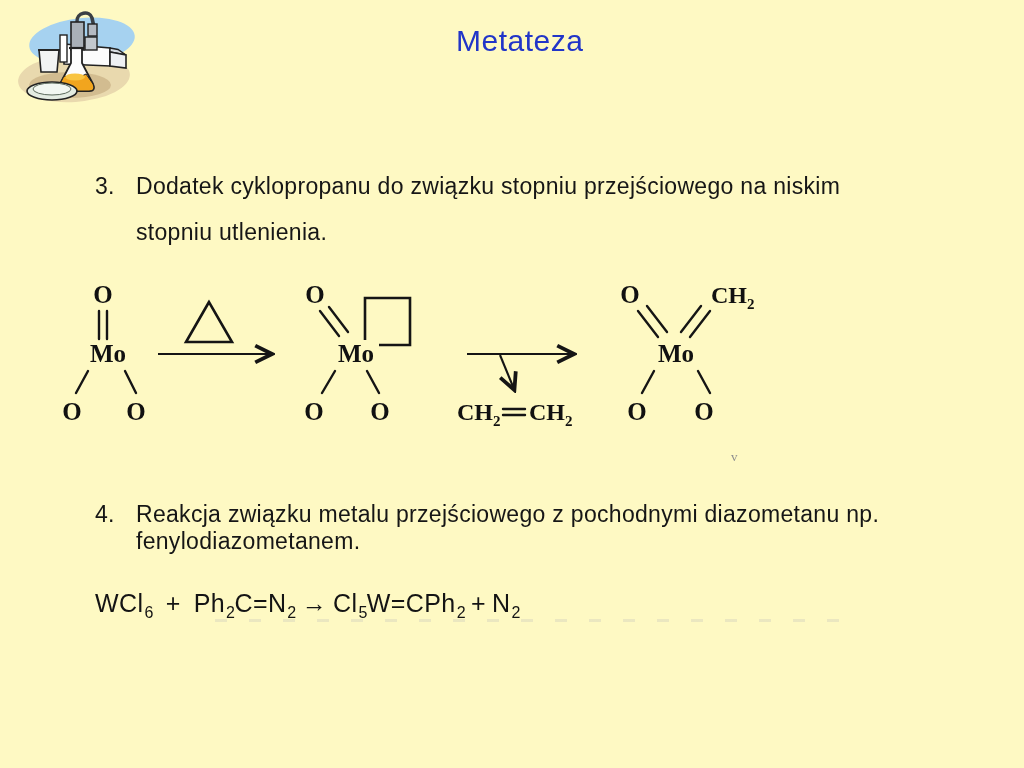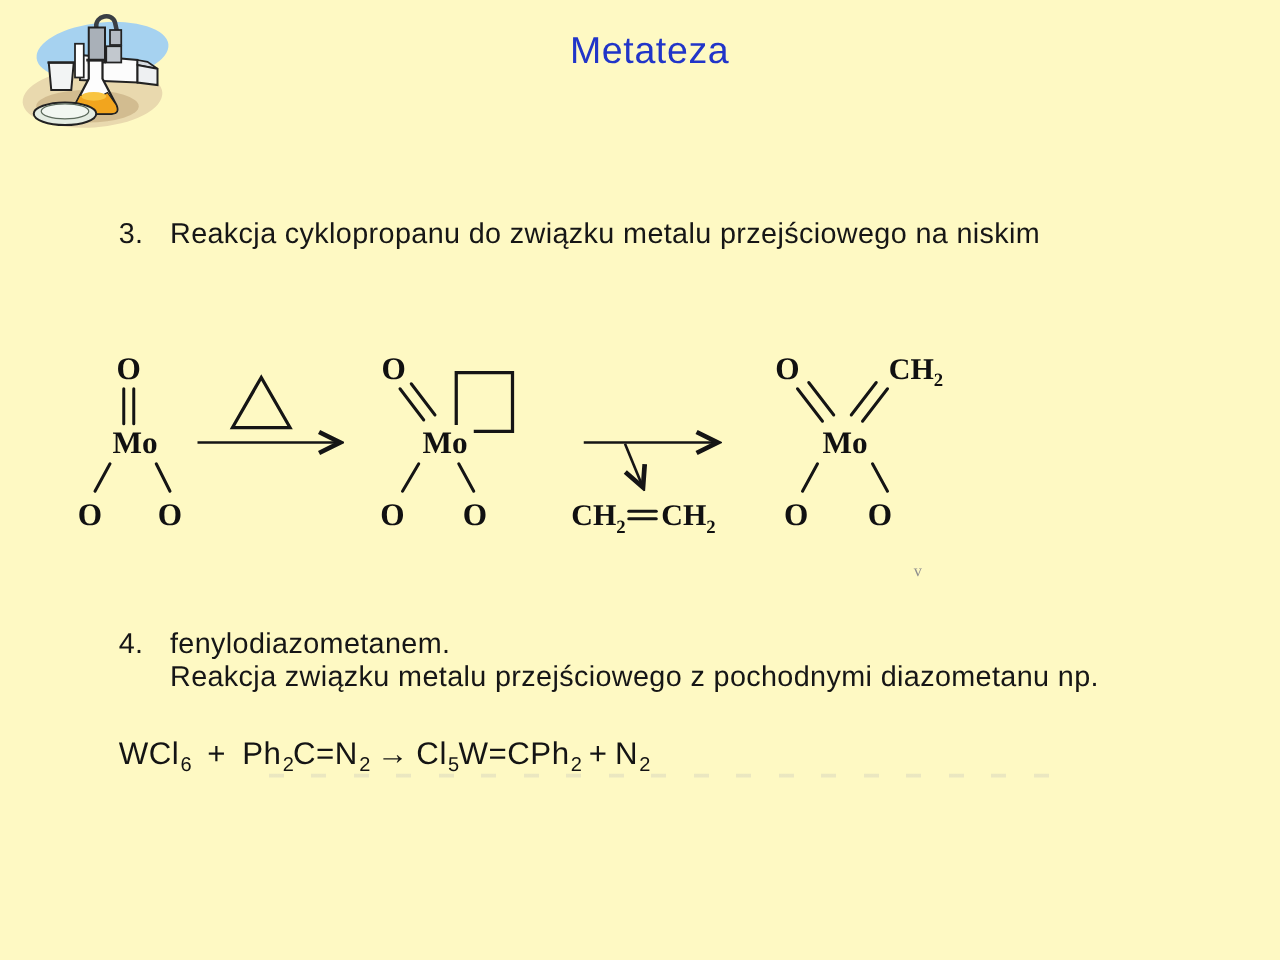--- a/index.html
+++ b/index.html
@@ -69,21 +69,22 @@
     </g>
     <g>
       <ellipse cx="40" cy="83" rx="25" ry="9" fill="#e4ece2" stroke="#222" stroke-width="1.6"></ellipse>
       <ellipse cx="40" cy="81" rx="19" ry="6" fill="#f2f7f1" stroke="#5c6a5c" stroke-width="1"></ellipse>
     </g>
   </svg>
 
   <div class="item i3">
     <span class="num">3.</span>
     <div>
-      <div>Reakcja cyklopropanu do związku metalu przejściowego na niskim</div>
+      <div>Dodatek cyklopropanu do związku stopniu przejściowego na niskim</div>
+      <div>stopniu utlenienia.</div>
     </div>
   </div>
 
   <svg class="scheme" width="730" height="215" viewBox="0 0 730 215">
     <defs>
       <marker id="ah" markerWidth="11" markerHeight="11" refX="9" refY="5.5" orient="auto">
         <path d="M1.5,1.5 L9.5,5.5 L1.5,9.5" fill="none" stroke="#151515" stroke-width="1.8"></path>
       </marker>
     </defs>
 
@@ -135,22 +136,22 @@
       <text class="atom" x="582" y="155">O</text>
       <text class="atom" x="649" y="155">O</text>
     </g>
   </svg>
 
   <div class="artifact">v</div>
 
   <div class="item i4">
     <span class="num">4.</span>
     <div>
+      <div>Reakcja związku metalu przejściowego z pochodnymi diazometanu np.</div>
       <div>fenylodiazometanem.</div>
-      <div>Reakcja związku metalu przejściowego z pochodnymi diazometanu np.</div>
     </div>
   </div>
 
   <div class="equation"><span><span>WCl</span><sub>6</sub></span><span class="gapwide">+</span><span><span>Ph</span><sub>2</sub><span>C=N</span><sub>2</sub></span><span class="gap">→</span><span><span>Cl</span><sub>5</sub><span>W=CPh</span><sub>2</sub></span><span class="gap">+</span><span><span>N</span><sub>2</sub></span></div>
 
   <div class="smudge"></div>
 
 </div>
 
 </body></html>

